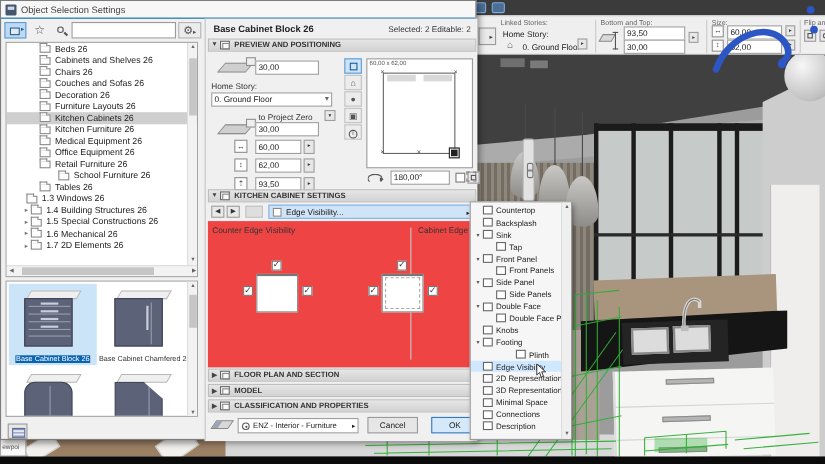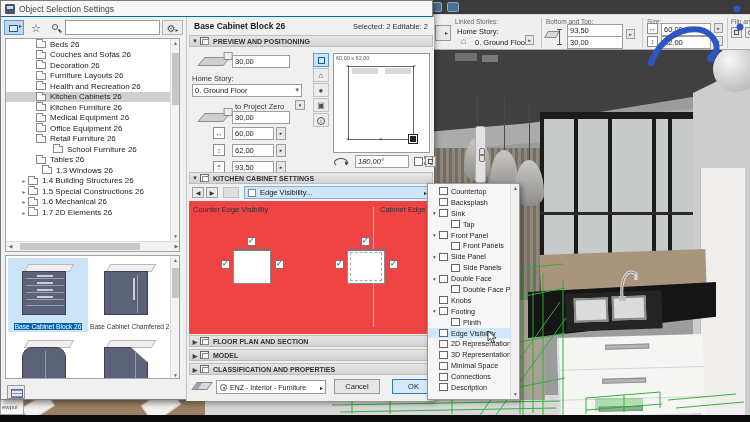--- a/index.html
+++ b/index.html
@@ -295,34 +295,38 @@
     <div class="sm-btn" id="btn-gear">⚙<span style="font-size:6px;">▸</span></div>
 
     <div id="tree-box">
       <div id="tree-rows">
           <div class="tree-row" style="padding-left: 30px;">
             <span class="folder"></span>
             <span>Beds 26</span>
           </div>
           <div class="tree-row" style="padding-left: 30px;">
             <span class="folder"></span>
+            <span>Cabinets and Shelves 26</span>
+          </div>
+          <div class="tree-row" style="padding-left: 30px;">
+            <span class="folder"></span>
+            <span>Chairs 26</span>
+          </div>
+          <div class="tree-row" style="padding-left: 30px;">
+            <span class="folder"></span>
             <span>Couches and Sofas 26</span>
           </div>
           <div class="tree-row" style="padding-left: 30px;">
             <span class="folder"></span>
             <span>Decoration 26</span>
           </div>
           <div class="tree-row" style="padding-left: 30px;">
             <span class="folder"></span>
             <span>Furniture Layouts 26</span>
           </div>
-          <div class="tree-row" style="padding-left: 30px;">
-            <span class="folder"></span>
-            <span>Health and Recreation 26</span>
-          </div>
           <div class="tree-row selected" style="padding-left: 30px;">
             <span class="folder"></span>
             <span>Kitchen Cabinets 26</span>
           </div>
           <div class="tree-row" style="padding-left: 30px;">
             <span class="folder"></span>
             <span>Kitchen Furniture 26</span>
           </div>
           <div class="tree-row" style="padding-left: 30px;">
             <span class="folder"></span>
@@ -337,21 +341,21 @@
             <span>Retail Furniture 26</span>
           </div>
           <div class="tree-row" style="padding-left: 47px;">
             <span class="folder"></span>
             <span>School Furniture 26</span>
           </div>
           <div class="tree-row" style="padding-left: 30px;">
             <span class="folder"></span>
             <span>Tables 26</span>
           </div>
-          <div class="tree-row" style="padding-left: 36px;">
+          <div class="tree-row" style="padding-left: 18px;">
             <span class="folder"></span>
             <span>1.3 Windows 26</span>
           </div>
           <div class="tree-row" style="padding-left: 14px;">
             <span class="t-arrow">▸</span>
             <span class="folder"></span>
             <span>1.4 Building Structures 26</span>
           </div>
           <div class="tree-row" style="padding-left: 14px;">
             <span class="t-arrow">▸</span>
@@ -477,21 +481,21 @@
           <div class="plan-band" style="left:3px;width:26px;"></div>
           <div class="plan-band" style="left:36px;width:26px;"></div>
           <span class="plan-x" style="left:-3px;top:-4px;">×</span>
           <span class="plan-x" style="right:-3px;top:-4px;">×</span>
           <span class="plan-x" style="left:-3px;bottom:-3px;">×</span>
           <span class="plan-x" style="left:30px;bottom:-3px;">×</span>
           <div id="plan-hotspot"></div>
         </div>
       </div>
       <div class="rot-icon" style="left:147px;top:141px;"></div>
-      <div class="field" style="left:168px;top:138px;width:54px;height:13px;font-style:italic;">180,00°</div>
+      <div class="field" style="left:168px;top:138px;width:54px;height:13px;">180,00°</div>
       <div class="cb" style="left:227px;top:140px;"></div>
       <div class="tb-btn" style="left:238px;top:139px;">
           <div class="inner"></div>
         </div>
       <div style="position:absolute;left:237px;top:139px;width:9px;height:9px;border:1px dashed #888;"></div>
 
       <div class="section-bar" style="top:155px;">
         <span class="sec-arrow">▼</span>
         <span class="sec-ico"></span>
         <span>KITCHEN CABINET SETTINGS</span>
@@ -608,21 +612,21 @@
         <div class="pm-row" style="padding-left: 2px;">
           <span class="pm-chev"></span>
           <span class="pm-ico"></span>
           <span>Knobs</span>
         </div>
         <div class="pm-row" style="padding-left: 2px;">
           <span class="pm-chev">▾</span>
           <span class="pm-ico"></span>
           <span>Footing</span>
         </div>
-        <div class="pm-row" style="padding-left: 14px;">
+        <div class="pm-row" style="padding-left: 32px;">
           <span class="pm-chev"></span>
           <span class="pm-ico"></span>
           <span>Plinth</span>
         </div>
         <div class="pm-row highlighted" style="padding-left: 2px;">
           <span class="pm-chev"></span>
           <span class="pm-ico"></span>
           <span>Edge Visibility</span>
         </div>
         <div class="pm-row" style="padding-left: 2px;">

